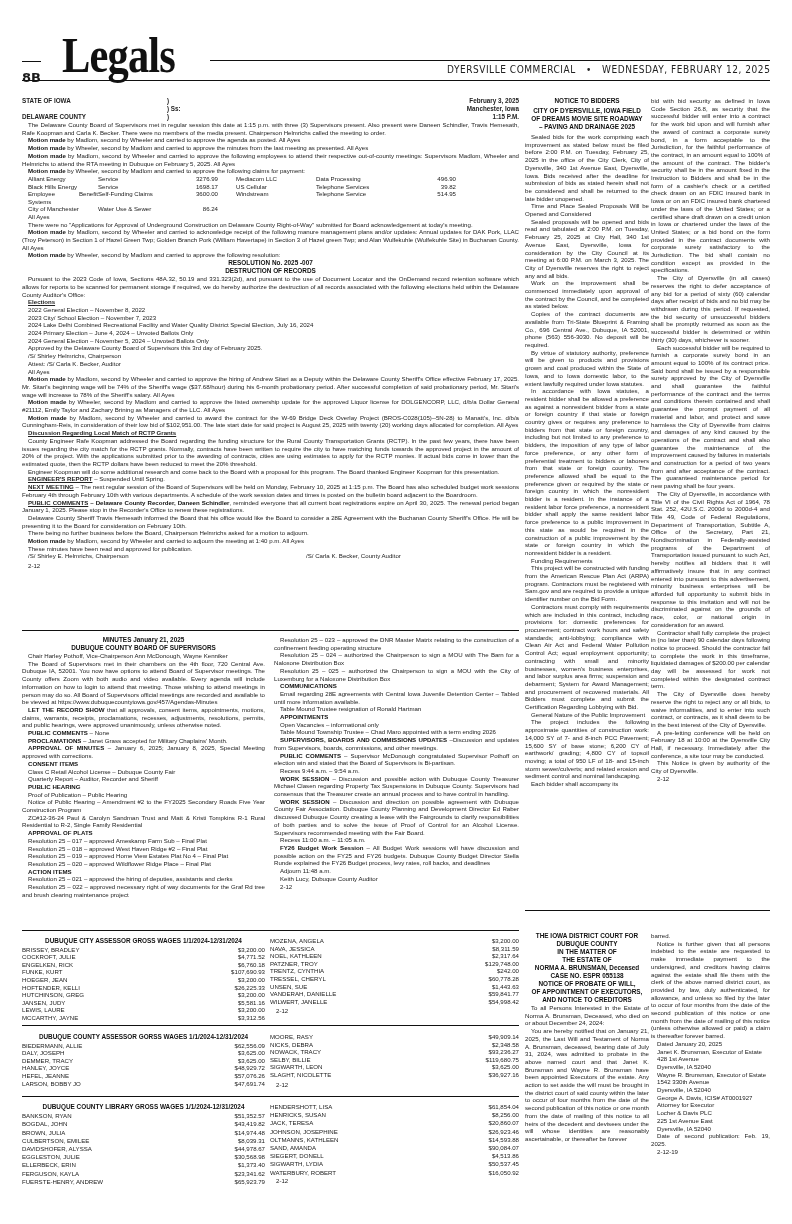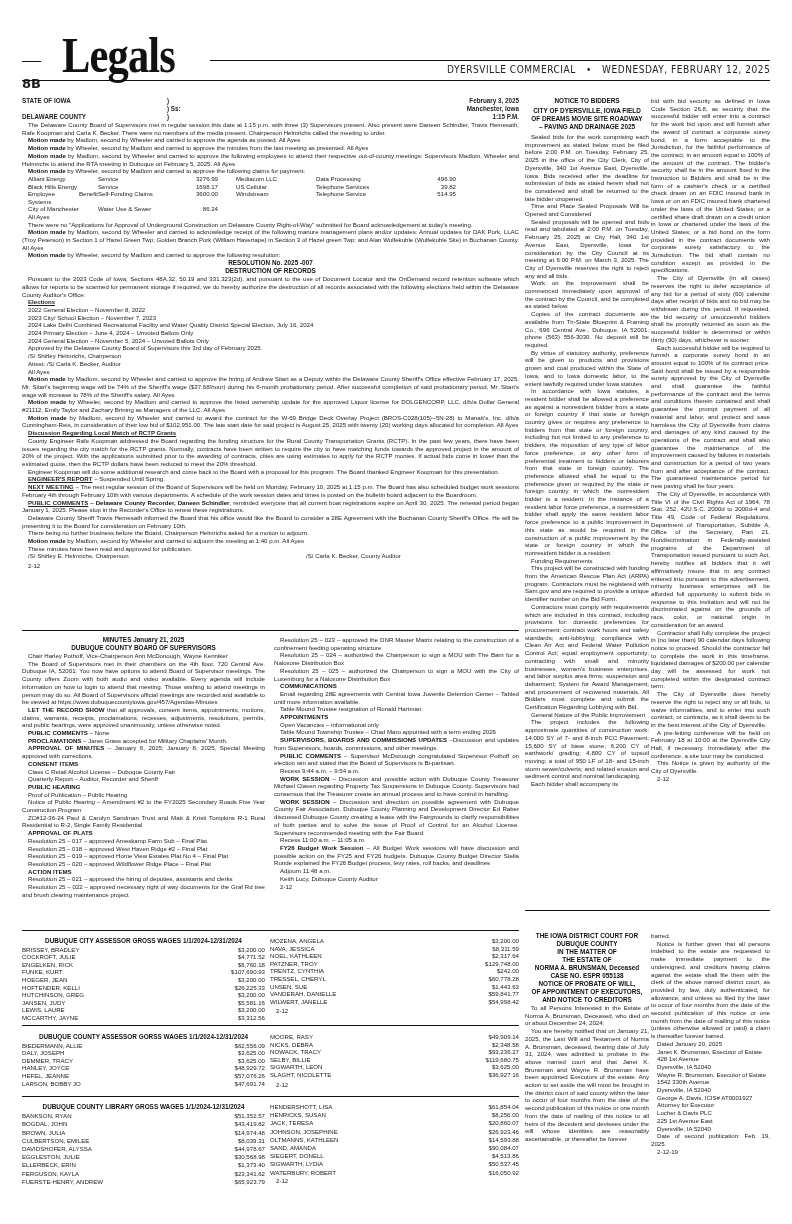--- a/index.html
+++ b/index.html
@@ -2,21 +2,21 @@
 <html><head>
 <meta charset="utf-8">
 <style>
   * { box-sizing: border-box; margin: 0; padding: 0; }
   html, body { width: 792px; height: 1224px; background: #ffffff; overflow: hidden; }
   body { font-family: "Liberation Sans", sans-serif; color: #1a1a1a; position: relative; }
   .page { position: absolute; left: 0; top: 0; width: 792px; height: 1224px; }
 
   
   .masthead { position: absolute; left: 22px; top: 30px; width: 748px; height: 52px; }
-  .page-num { position: absolute; left: 0; top: 31px; font-family: "DejaVu Sans", sans-serif; font-weight: bold; font-size: 13px; border-top: 1.5px solid #111; padding-top: 16px; line-height: 12px; }
+  .page-num { position: absolute; left: 0; top: 31px; font-family: "DejaVu Sans", sans-serif; font-weight: bold; font-size: 13px; border-top: 1.5px solid #111; padding-top: 10px; line-height: 12px; }
   .section-title { position: absolute; left: 40px; top: 0; font-family: "Liberation Serif", serif; font-weight: bold; font-size: 50px; line-height: 50px; letter-spacing: -1px; color: #111; transform: scaleX(0.85); transform-origin: left top; }
   .mast-rule-top { position: absolute; left: 188px; top: 30px; right: 0; border-top: 1.5px solid #111; }
   .mast-dateline { position: absolute; right: 0; top: 34px; font-family: "DejaVu Sans", sans-serif; font-size: 10px; letter-spacing: 0.6px; color: #222; transform: scaleX(0.9); transform-origin: right top; white-space: nowrap; }
   .mast-rule-bot { position: absolute; left: 0; top: 50px; right: 0; border-top: 1.5px solid #111; }
 
   .col { position: absolute; font-size: 6.1px; line-height: 7.7px; text-align: justify; color: #222; }
   .col p { text-indent: 6px; }
   .b { font-weight: bold; color: #111; }
   .u { text-decoration: underline; font-weight: bold; }
   .hdr { font-weight: bold; text-align: center; text-indent: 0 !important; color: #111; font-size: 6.4px; line-height: 8px; }

